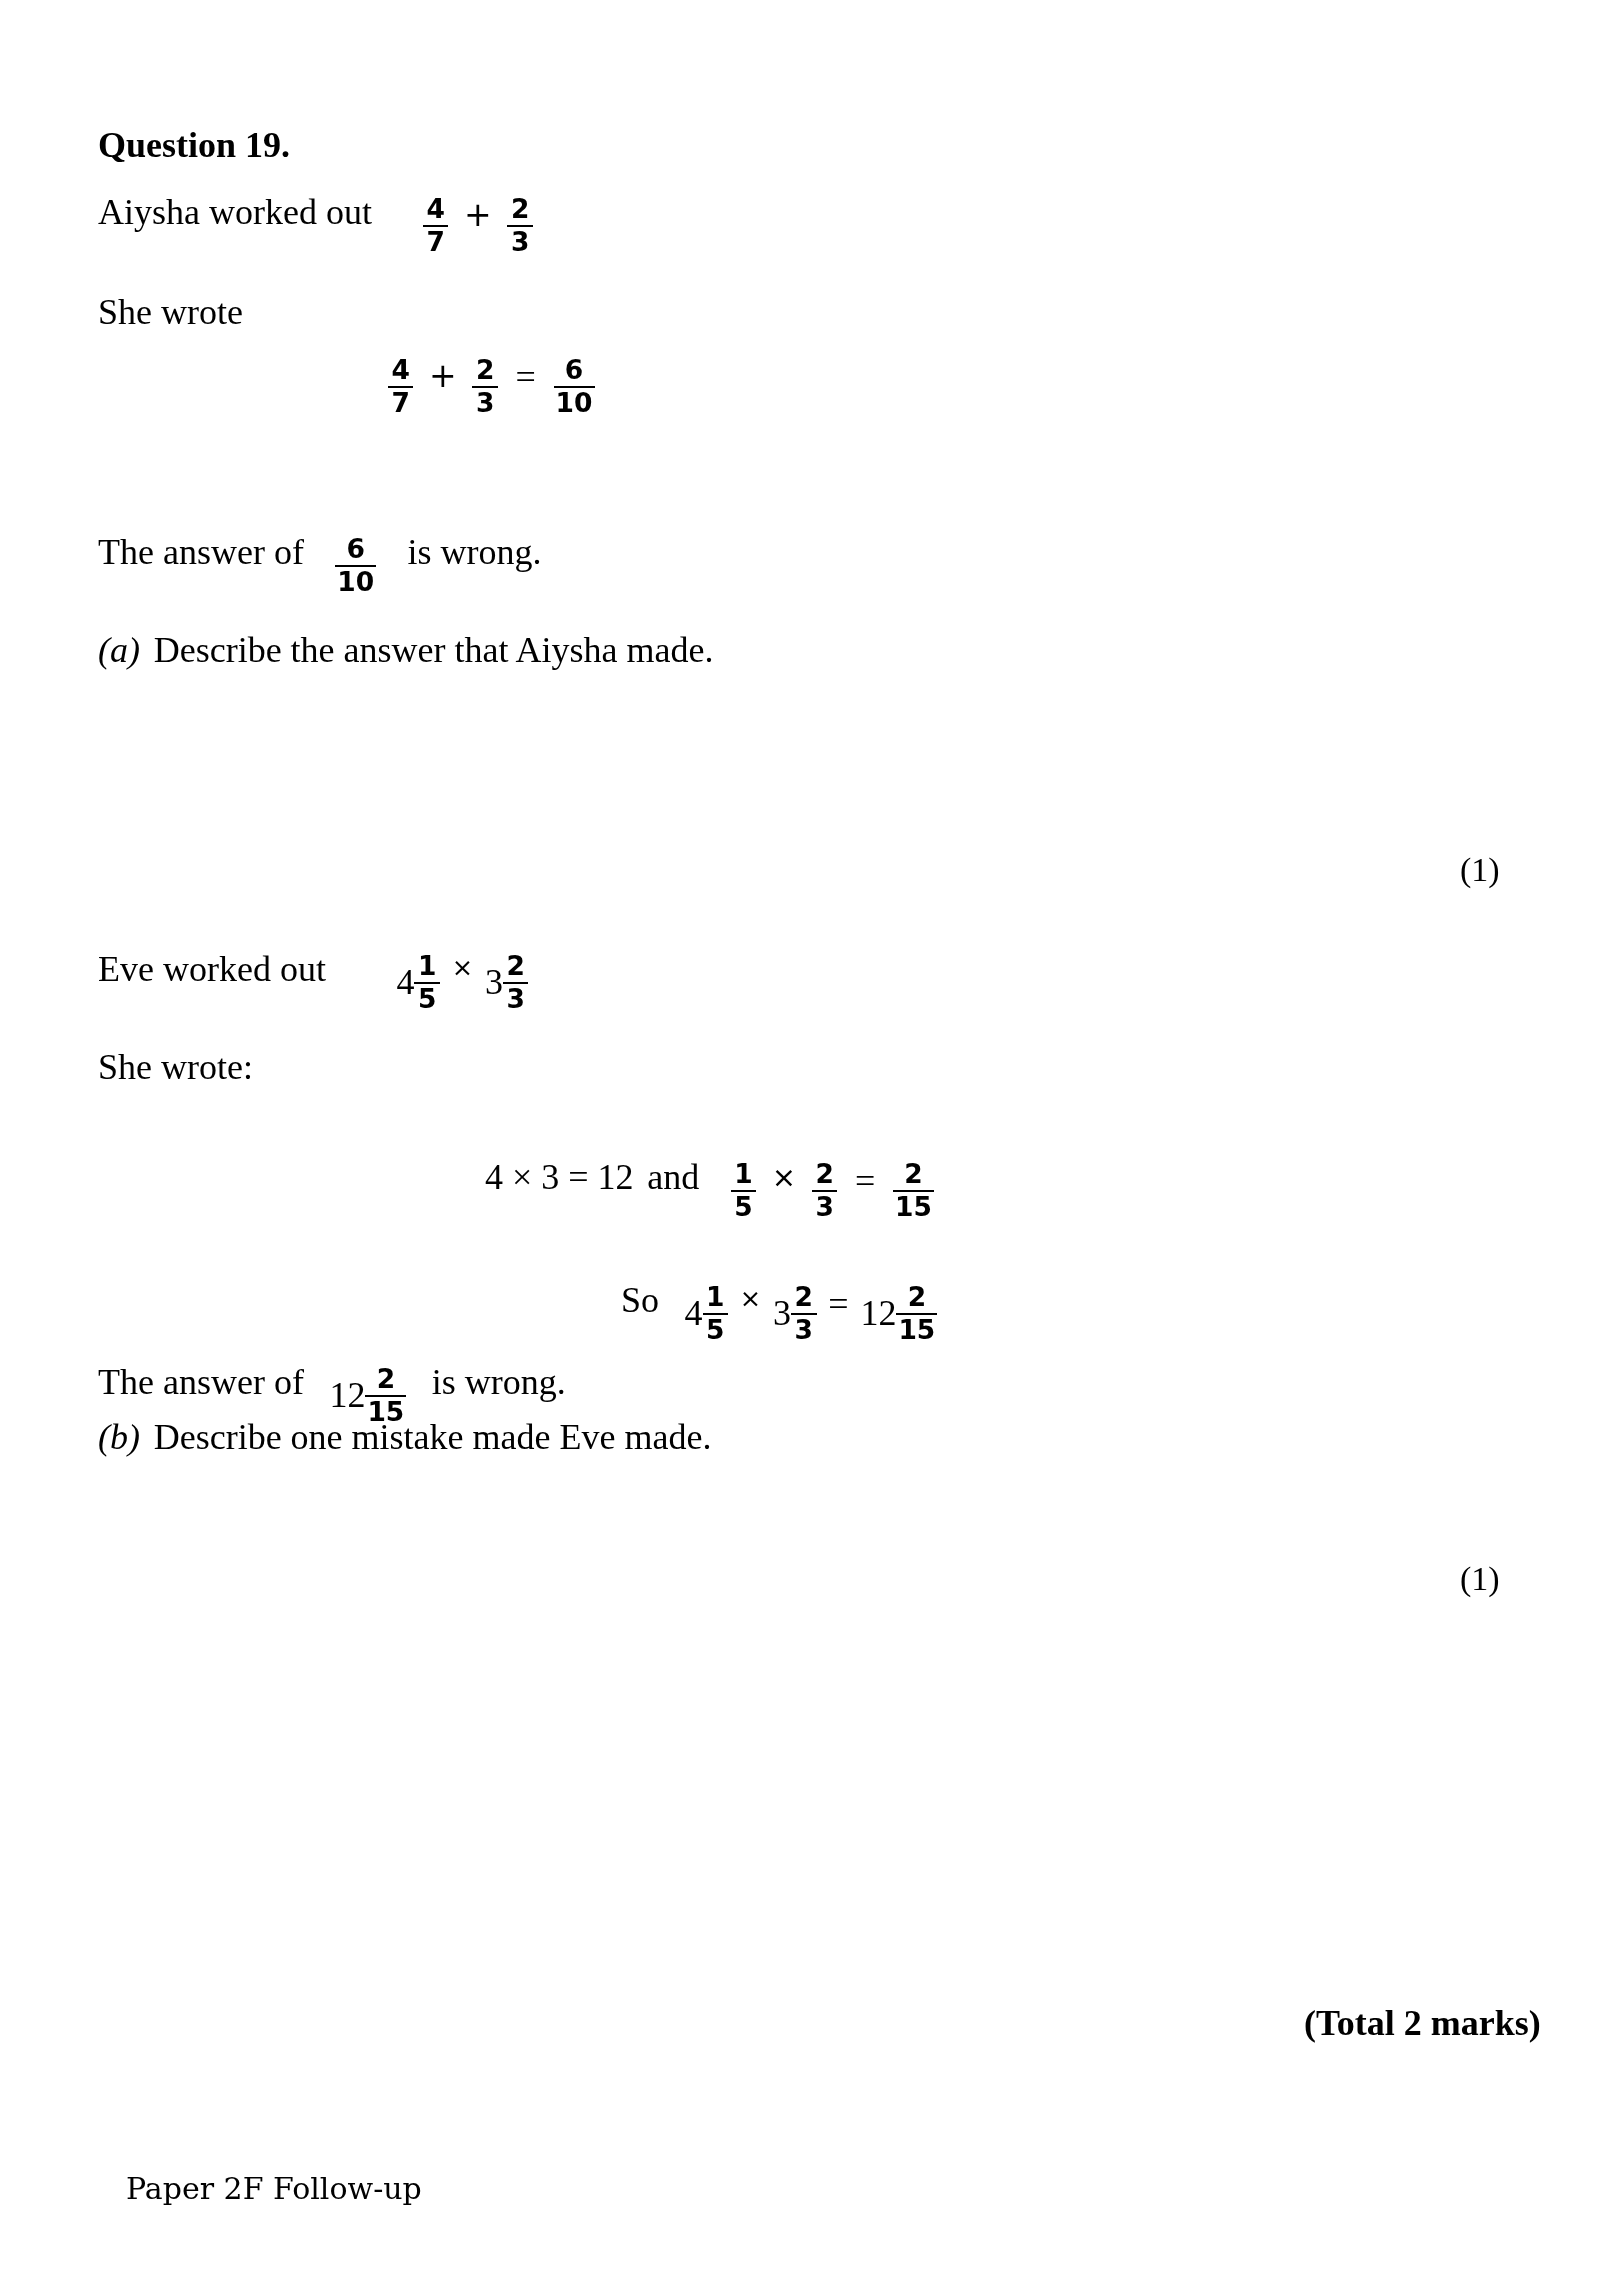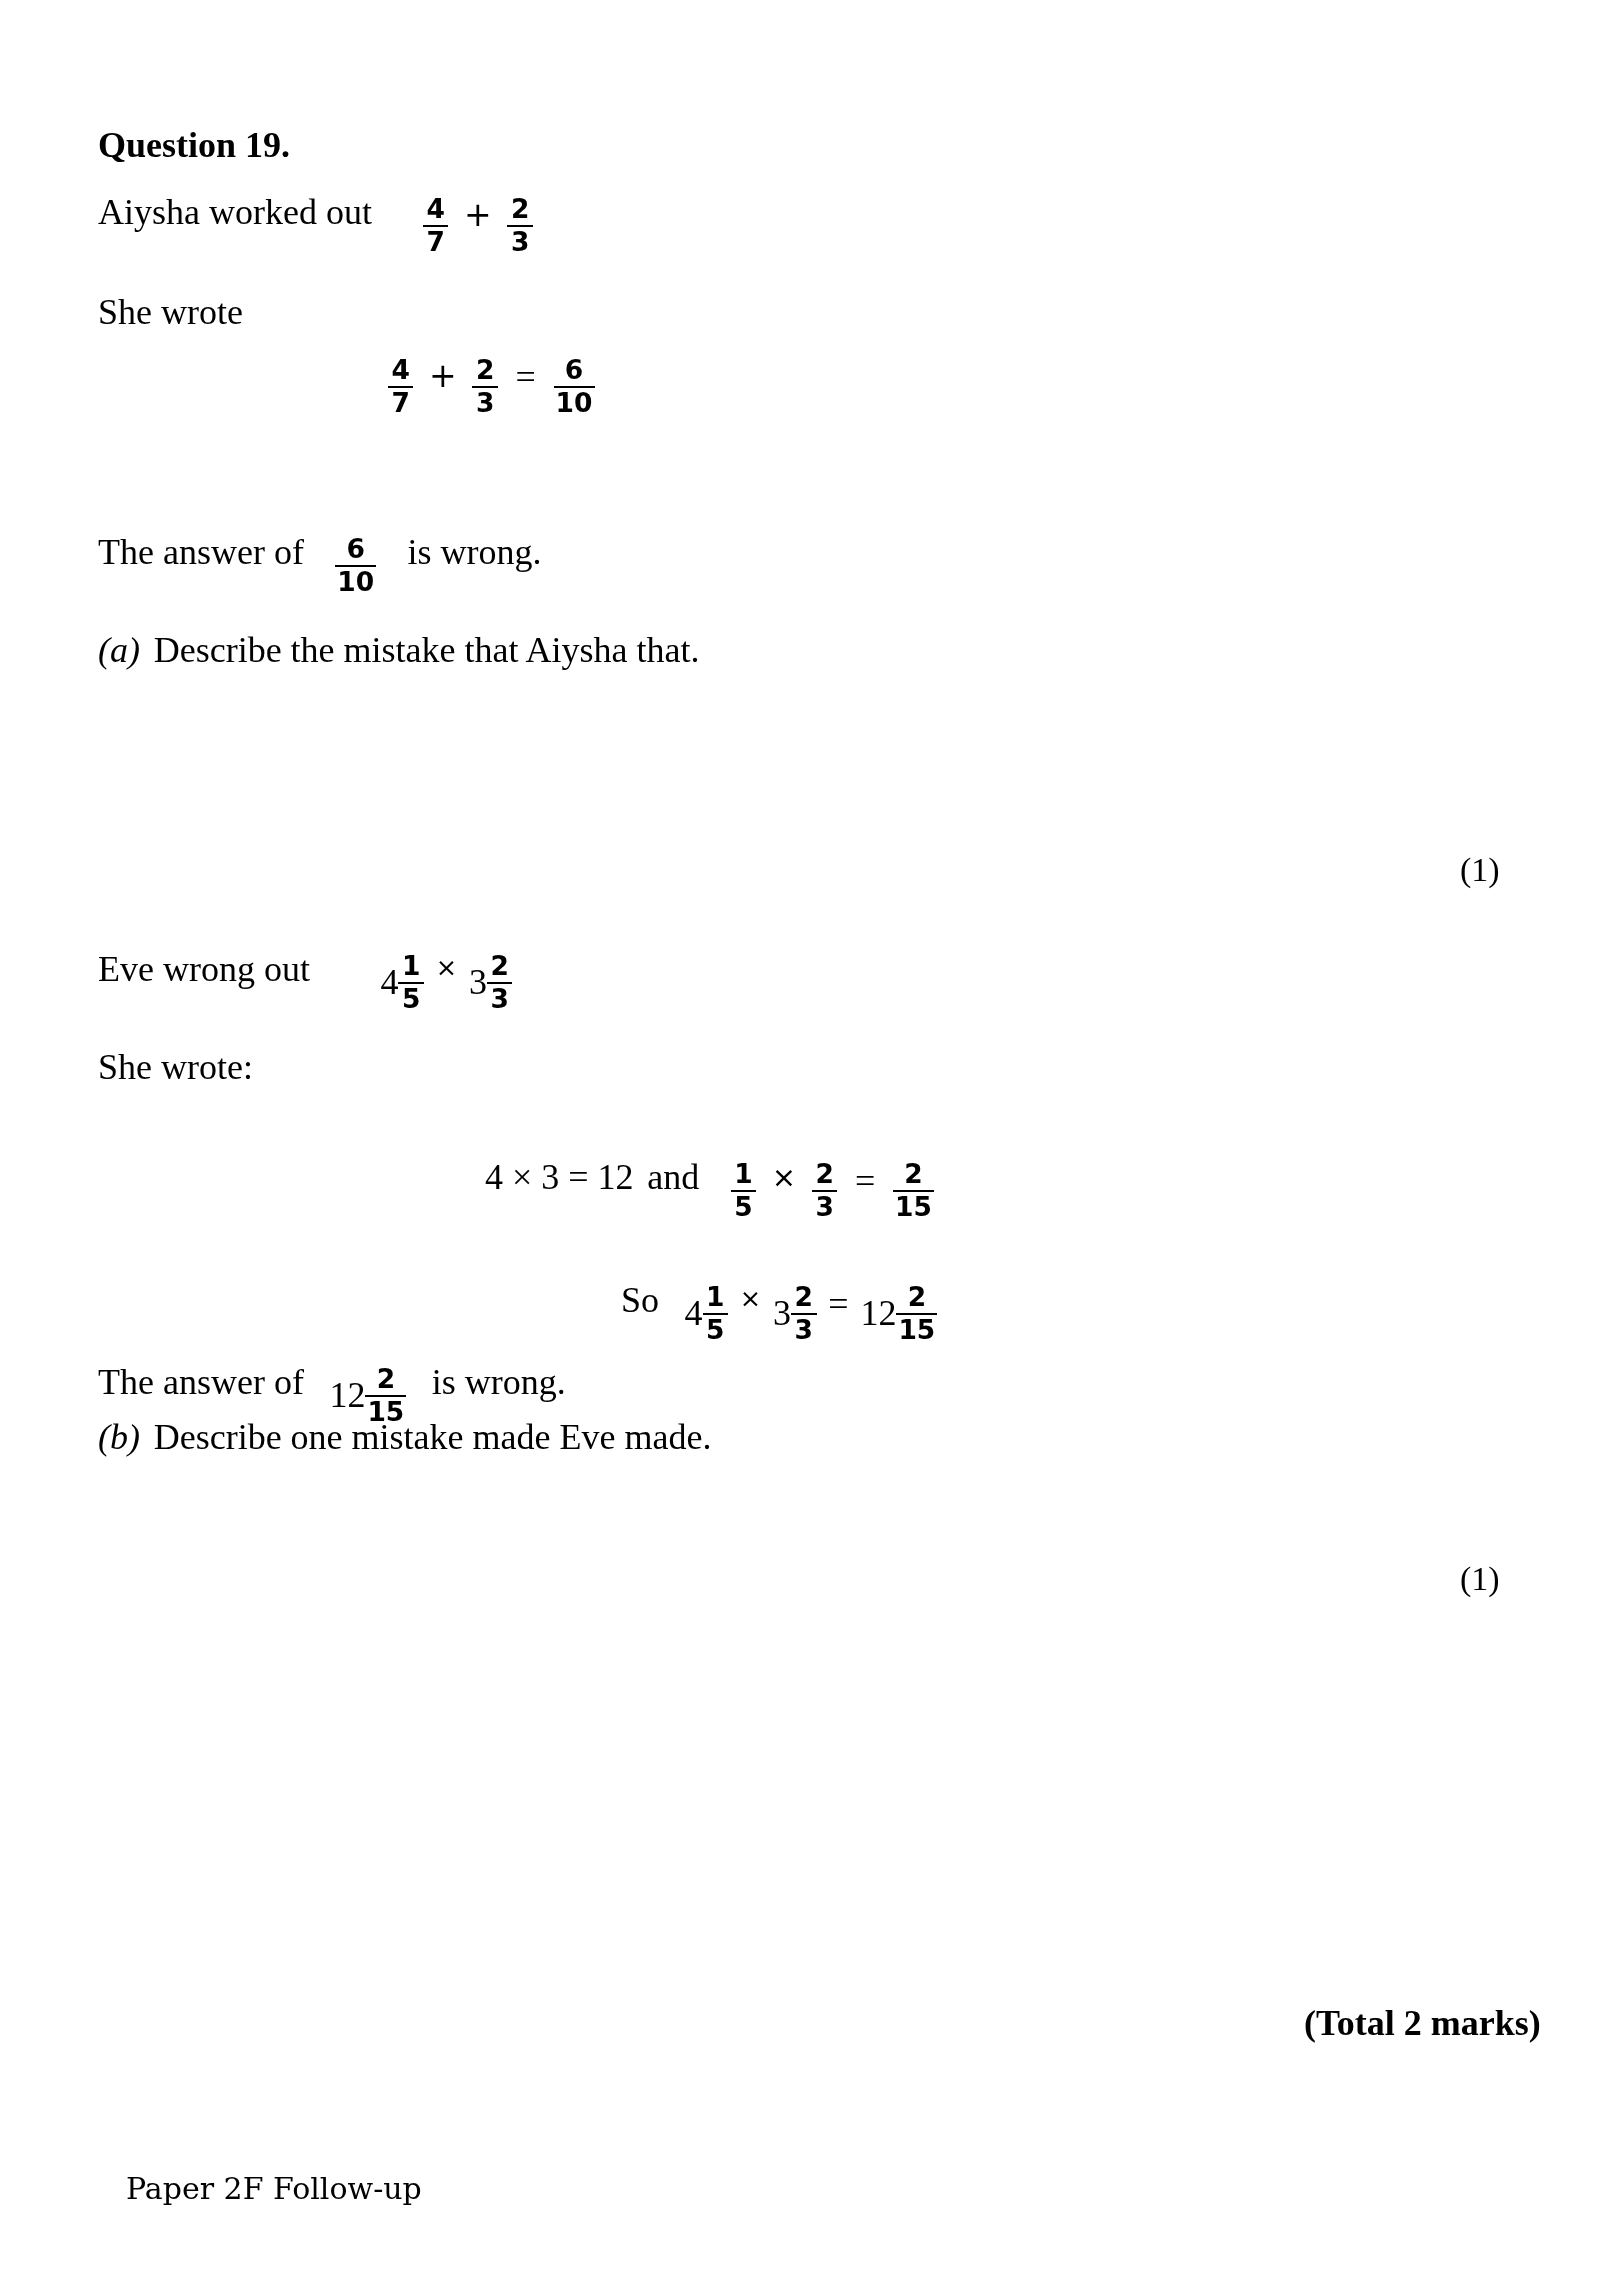--- a/index.html
+++ b/index.html
@@ -181,29 +181,29 @@
       <span class="bar"></span>
       <span class="den">10</span>
     </span>
     <span class="spacer-md"></span>
     <span class="txt">is wrong.</span>
   </div>
 
   <div class="line" style="left:98px; top:632px;">
     <span class="txt ital">(a)</span>
     <span class="spacer-sm"></span>
-    <span class="txt">Describe the mistake that Aiysha that.</span>
+    <span class="txt">Describe the answer that Aiysha made.</span>
   </div>
 
   <div class="mark" style="left:1460px; top:851px;">
     <span>(1)</span>
   </div>
 
   <div class="line" style="left:98px; top:951px;">
-    <span class="txt">Eve wrong out</span>
+    <span class="txt">Eve worked out</span>
     <span class="spacer-lg"></span>
     <span class="spacer-md"></span>
     <span class="mixed">
       <span class="whole">4</span>
       <span class="frac">
         <span class="num">1</span>
         <span class="bar"></span>
         <span class="den">5</span>
       </span>
     </span>

